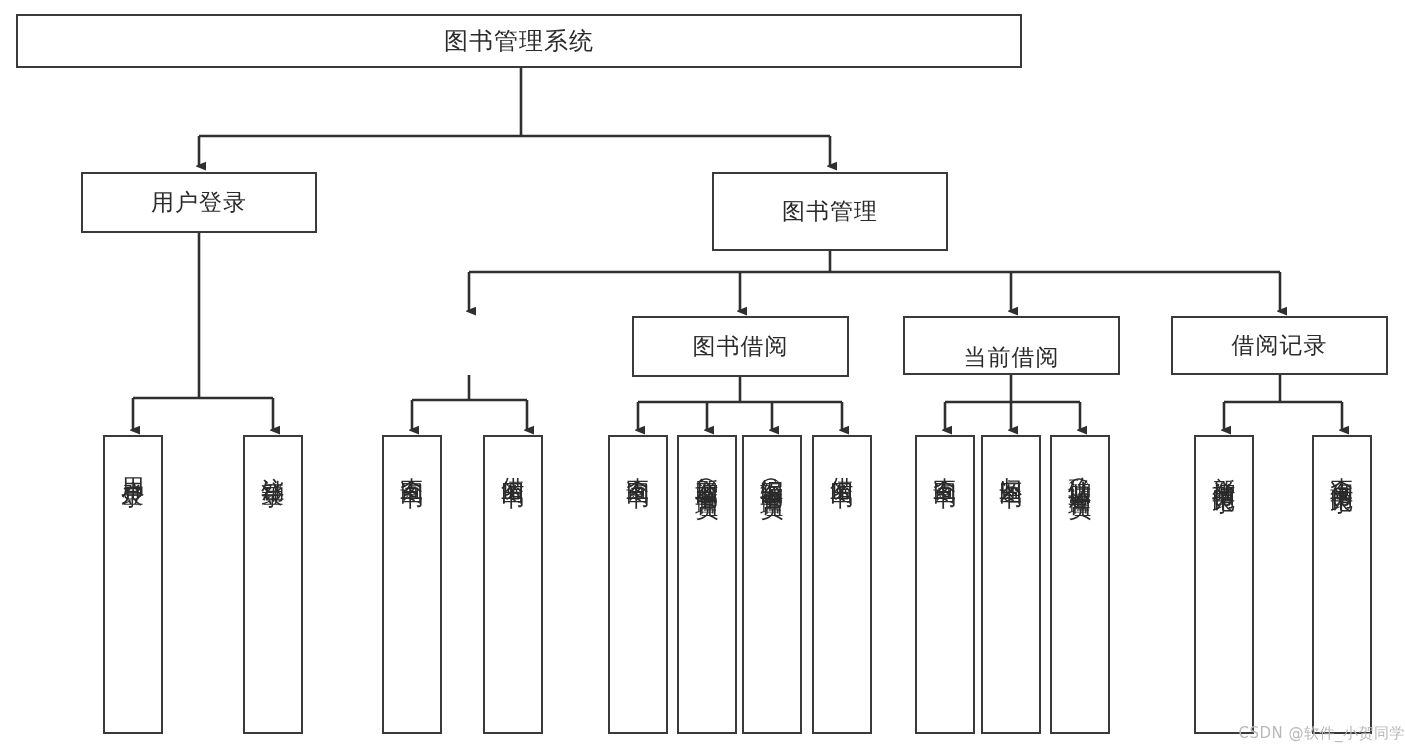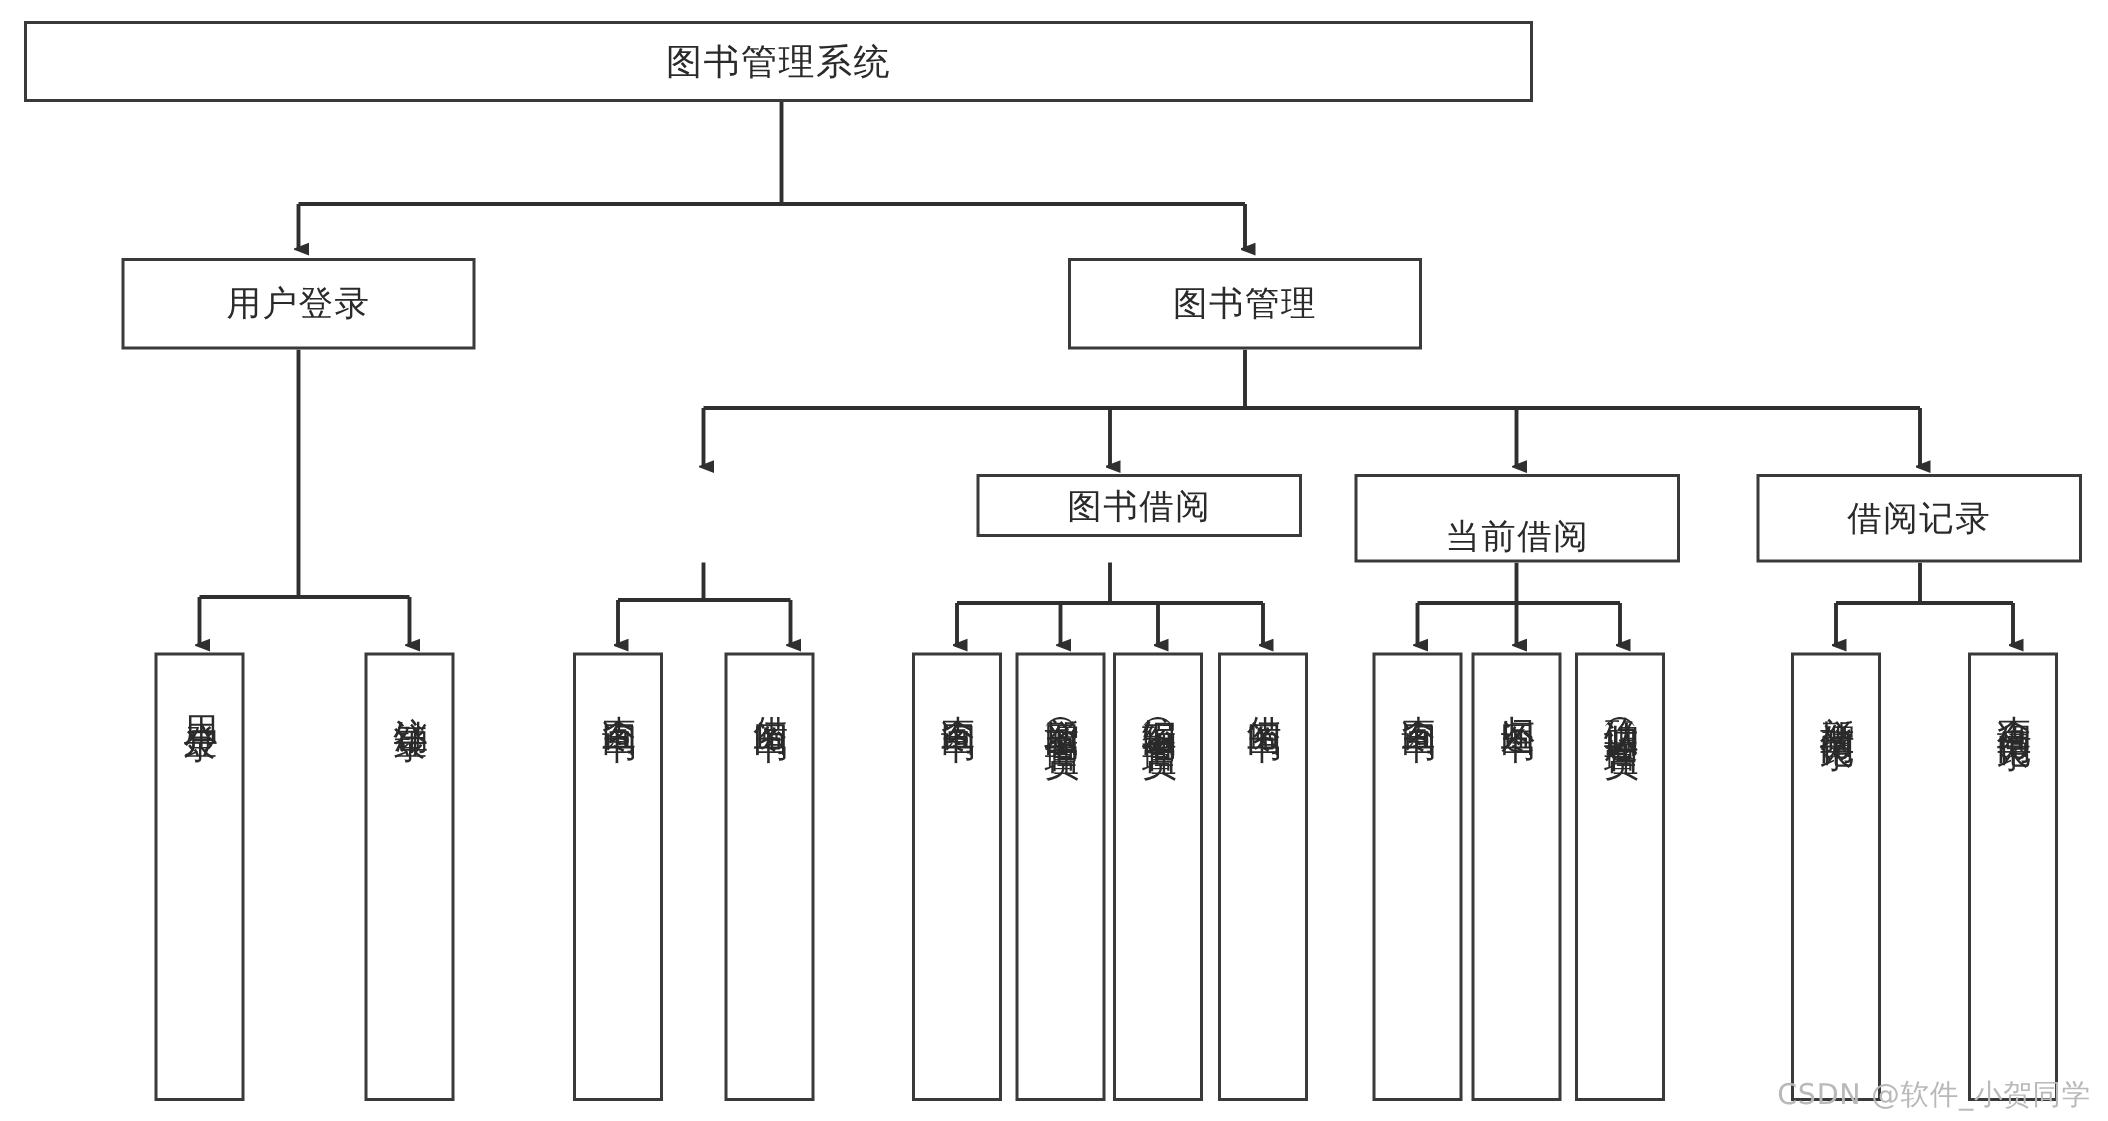--- a/index.html
+++ b/index.html
@@ -56,23 +56,23 @@
     text-orientation: upright;
     letter-spacing: 3px;
     white-space: nowrap;
     color: #2a2a2a;
   }
   .leaf-tall {
     padding-top: 8px;
   }
   #watermark {
     position: absolute;
-    right: 11px;
+    right: 0;
     bottom: 4px;
-    font-size: 19px;
+    font-size: 15px;
     color: #b9b9b9;
     letter-spacing: 0.5px;
     white-space: nowrap;
     font-family: "DejaVu Sans", "Liberation Sans", sans-serif;
   }
 </style>
 </head>
 <body>
 
 <div id="canvas">
@@ -127,25 +127,25 @@
     </g>
   </svg>
 
   <div class="node root" style="left:16px; top:14px; width:1006px; height:54px;">
     <span>图书管理系统</span>
   </div>
 
   <div class="node lvl2" style="left:81px; top:172px; width:236px; height:61px;">
     <span>用户登录</span>
   </div>
-  <div class="node lvl2" style="left:712px; top:172px; width:236px; height:61px;">
+  <div class="node lvl2" style="left:712px; top:172px; width:236px; height:79px;">
     <span>图书管理</span>
   </div>
 
-  <div class="node lvl3" style="left:651px; top:316px; width:217px; height:42px;">
+  <div class="node lvl3" style="left:632px; top:316px; width:217px; height:61px;">
     <span>图书借阅</span>
   </div>
   <div class="node lvl3" style="left:903px; top:316px; width:217px; height:59px;align-items:flex-end;">
     <span>当前借阅</span>
   </div>
   <div class="node lvl3" style="left:1171px; top:316px; width:217px; height:59px;">
     <span>借阅记录</span>
   </div>
 
   <div class="node leaf" style="left:103px; top:435px; width:60px; height:299px;">

